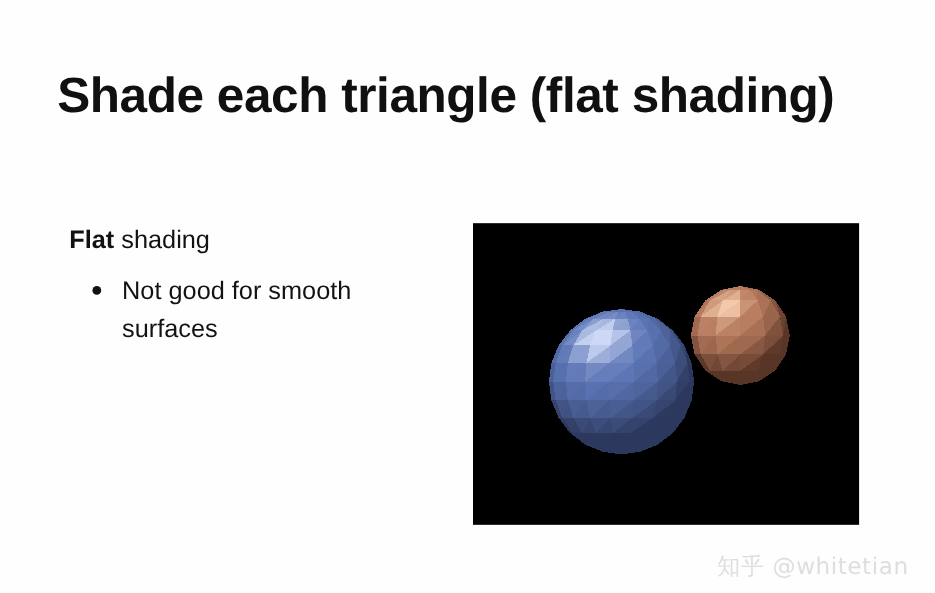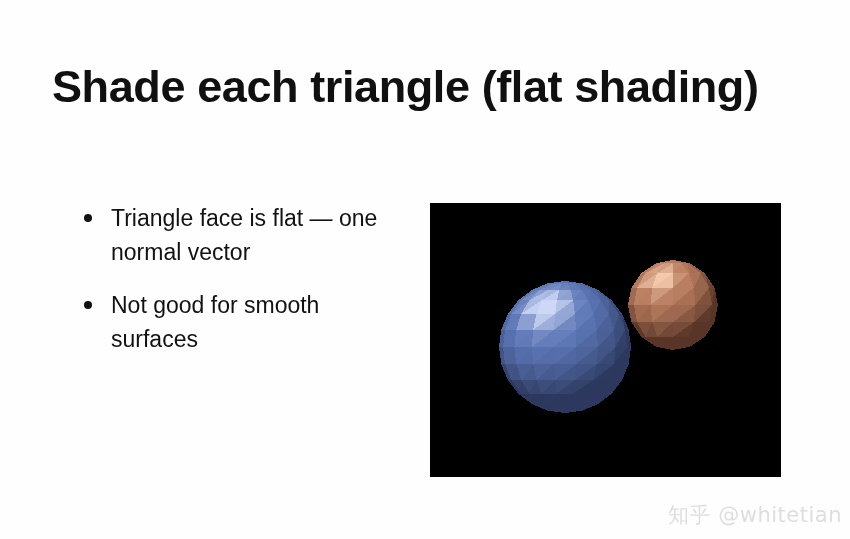--- a/index.html
+++ b/index.html
@@ -83,44 +83,43 @@
     height: 274px;
     background: #000000;
     overflow: hidden;
   }
   #render-figure svg {
     display: block;
   }
   
   #watermark {
     position: absolute;
-    right: 8px;
+    right: 24px;
     bottom: 10px;
     font-size: 21px;
     color: #dedede;
     letter-spacing: 0.5px;
     white-space: nowrap;
     font-family: "DejaVu Sans", sans-serif;
   }
 </style>
 </head>
 <body>
 
 <div id="slide">
 
   <h1 id="slide-title">Shade each triangle (flat shading)</h1>
 
   <div id="text-column">
 
+    <div id="flat-shading-heading">
+      <span class="kw">Flat</span><span> shading</span>
+    </div>
 
     <ul class="bullet-list">
-      <li>
-        <span class="dot"></span>
-        <span>Triangle face is flat — one normal vector</span>
-      </li>
       <li>
         <span class="dot"></span>
         <span>Not good for smooth surfaces</span>
       </li>
     </ul>
 
   </div>
 
   <div id="render-figure">
     <svg width="351" height="274" viewBox="0 0 351 274">

